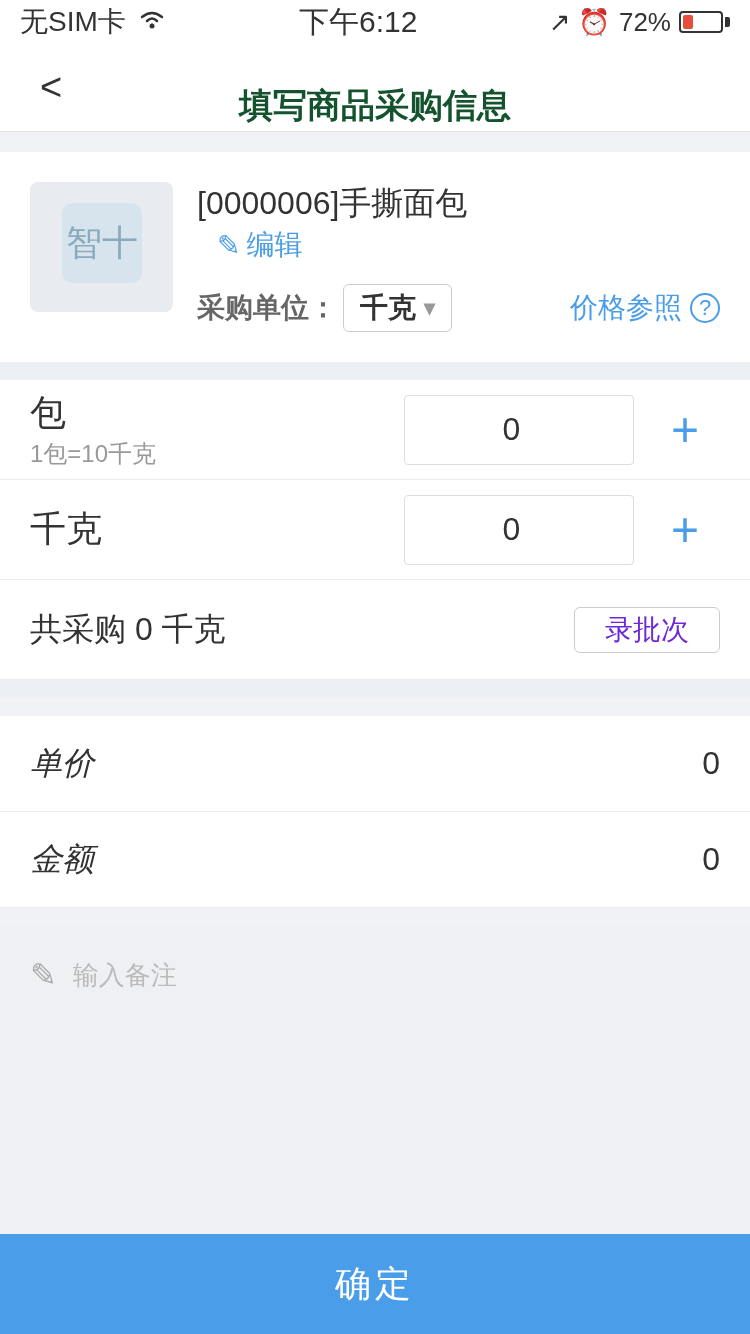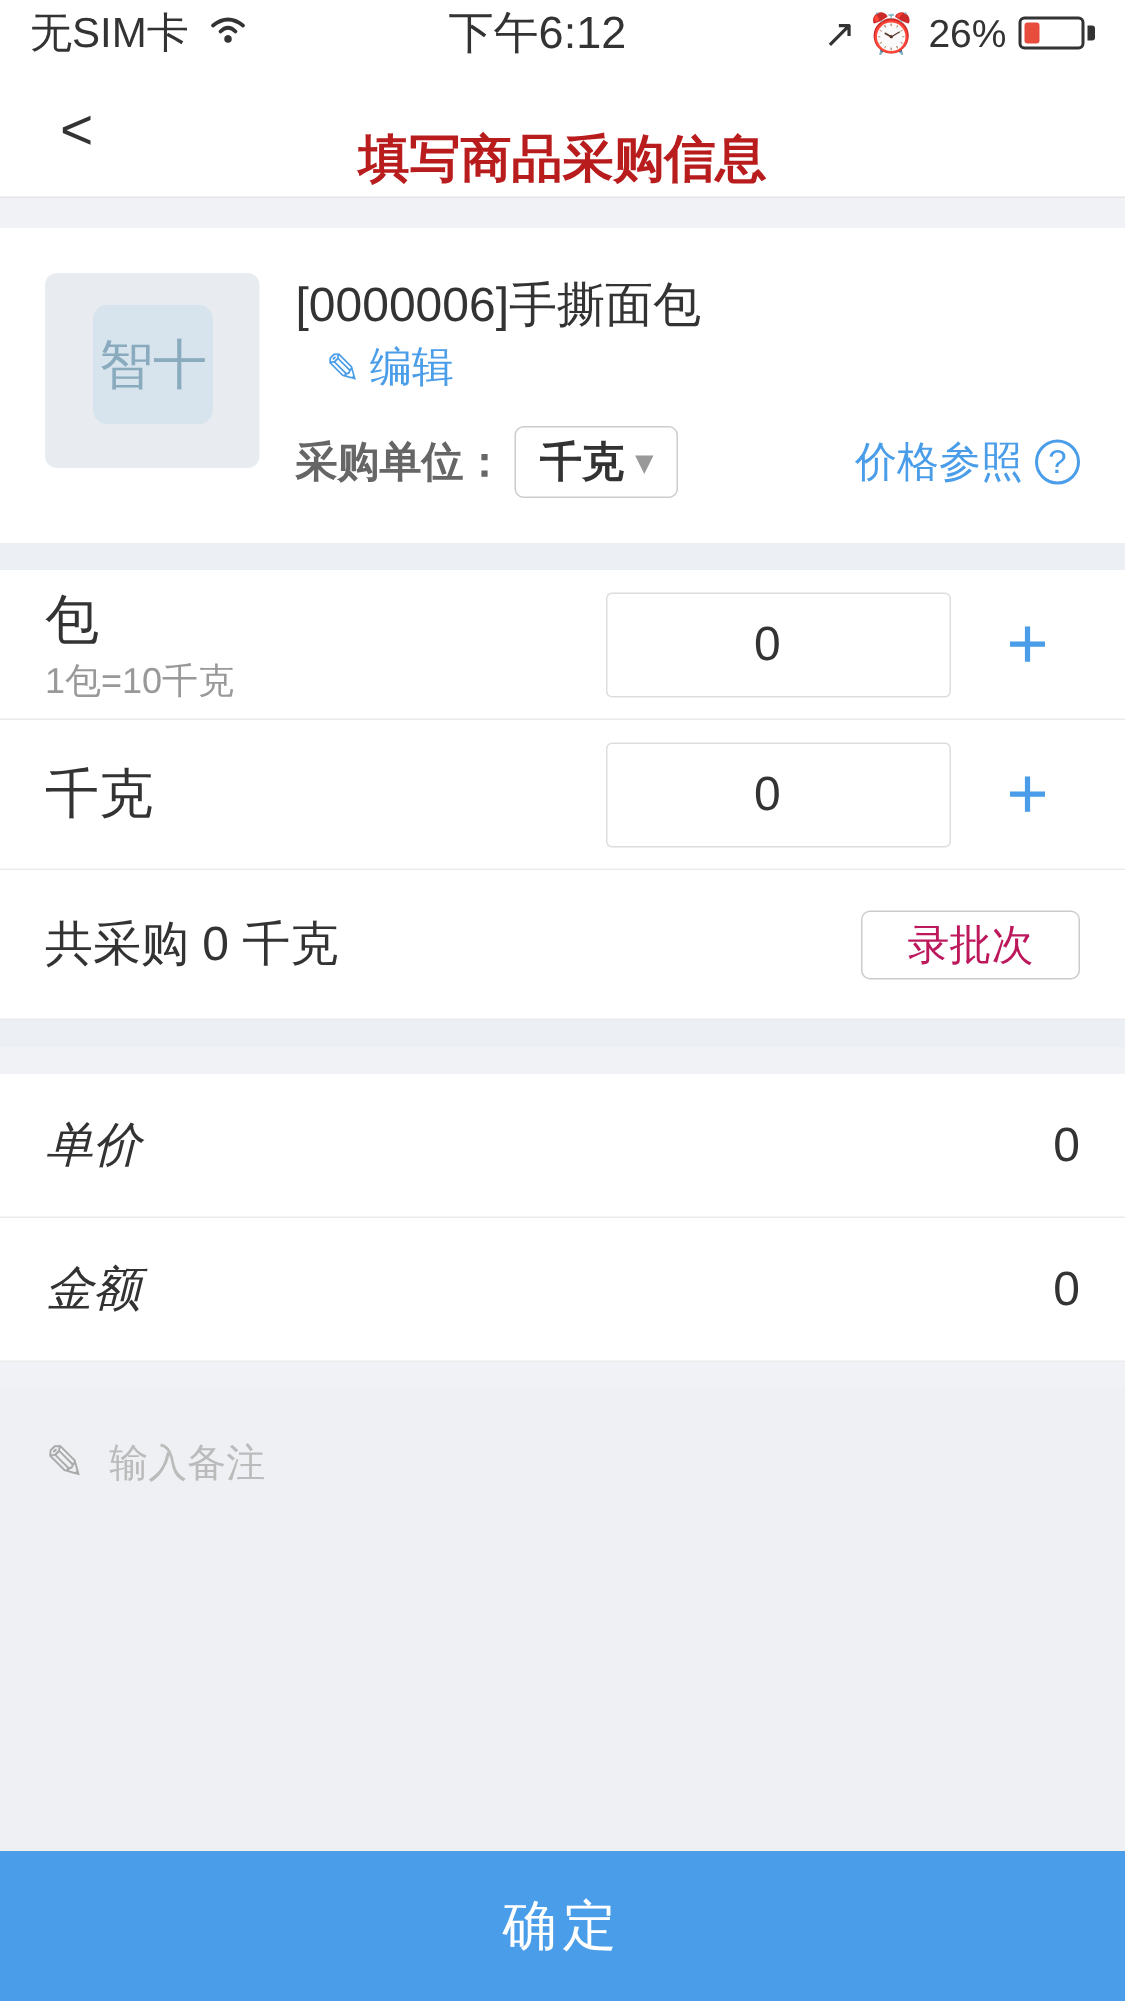--- a/index.html
+++ b/index.html
@@ -67,21 +67,21 @@
       color: #333;
       cursor: pointer;
       padding: 10px;
     }
     .nav-title {
       position: absolute;
       left: 50%;
       transform: translateX(-50%);
       font-size: 34px;
       font-weight: 600;
-      color: #b91c1c;
+      color: #14532d;
       margin-top: 36px;
     }
 
     
     .product-card {
       background: #fff;
       margin-top: 20px;
       padding: 30px;
       display: flex;
       align-items: flex-start;
@@ -251,21 +251,21 @@
     }
     .summary-text {
       font-size: 32px;
       color: #333;
     }
     .batch-btn {
       border: 1px solid #ccc;
       border-radius: 6px;
       padding: 3px 30px;
       font-size: 28px;
-      color: #be185d;
+      color: #6d28d9;
       background: #fff;
       cursor: pointer;
     }
 
     
     .price-section {
       background: #fff;
       margin-top: 18px;
     }
     .price-row {
@@ -340,21 +340,21 @@
         <path d="M11 14 Q16 9 21 14" stroke="#333" stroke-width="2.5" stroke-linecap="round" fill="none"></path>
         <path d="M6 10 Q16 2 26 10" stroke="#333" stroke-width="2.5" stroke-linecap="round" fill="none"></path>
         <circle cx="16" cy="19" r="2.5" fill="#333"></circle>
       </svg>
     </span>
   </div>
   <div style="font-size:30px;font-weight:500;">下午6:12</div>
   <div class="status-right">
     <span style="font-size:26px;">↗</span>
     <span style="font-size:26px;">⏰</span>
-    <span>26%</span>
+    <span>72%</span>
     <div class="battery-icon">
       <div class="battery-body">
         <div class="battery-fill"></div>
       </div>
       <div class="battery-tip"></div>
     </div>
   </div>
 </div>
 
 <div class="nav-bar">

